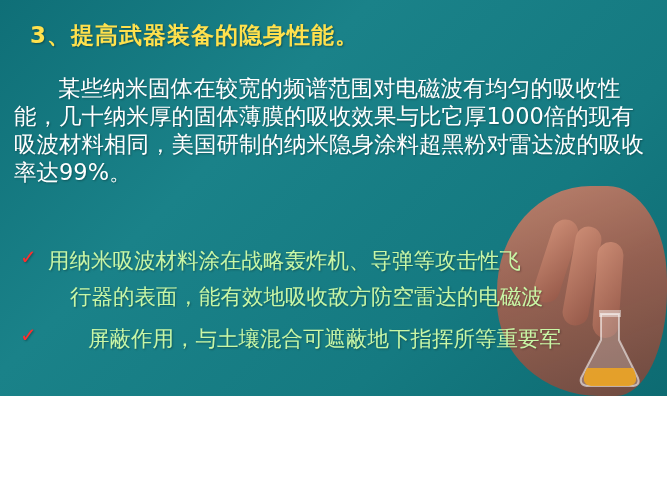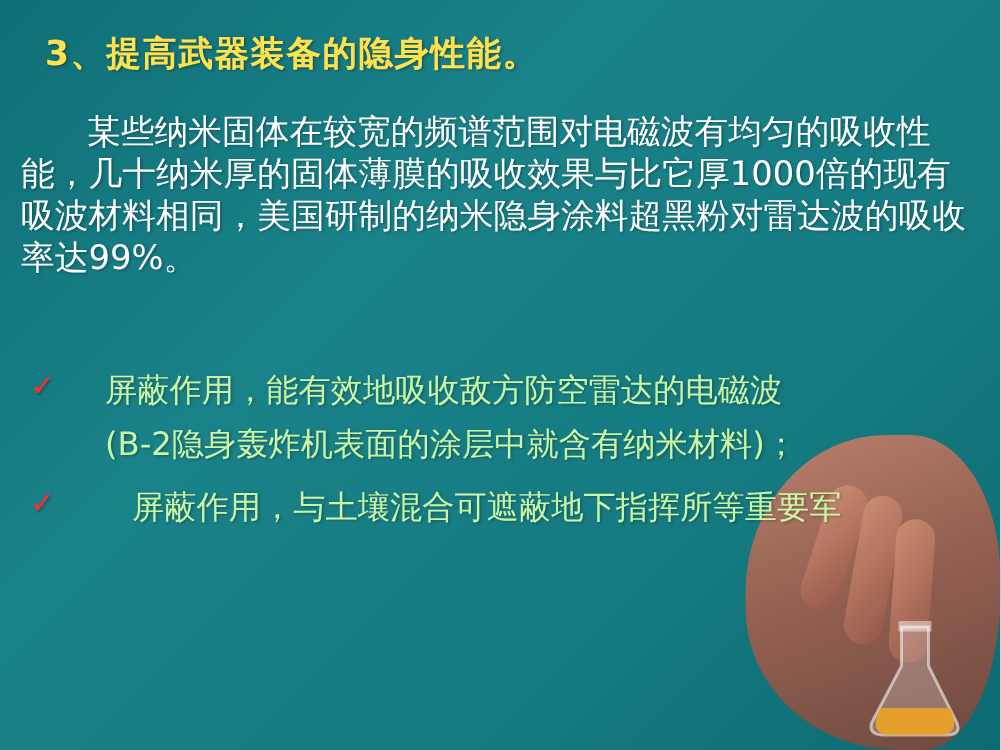--- a/index.html
+++ b/index.html
@@ -8,21 +8,21 @@
   }
   body {
     width: 667px;
     height: 500px;
     overflow: hidden;
     font-family: "DejaVu Sans", sans-serif;
   }
   #slide {
     position: relative;
     width: 667px;
-    height: 500px;
+    height: 396px;
     background: #1a7a80;
     background: linear-gradient(135deg, #0f6f77 0%, #1a8289 35%, #157a81 70%, #0d6b72 100%);
     overflow: hidden;
   }
   
   #photo {
     position: absolute;
     right: 0;
     bottom: 0;
     width: 200px;
@@ -145,22 +145,22 @@
   <div id="content">
 
     <div class="heading">3、提高武器装备的隐身性能。</div>
 
     <div class="para">某些纳米固体在较宽的频谱范围对电磁波有均匀的吸收性能，几十纳米厚的固体薄膜的吸收效果与比它厚1000倍的现有吸波材料相同，美国研制的纳米隐身涂料超黑粉对雷达波的吸收率达99%。</div>
 
     <div class="bullets">
 
       <div class="bullet b1">
         <span class="tick">✓</span>
-        <span class="line2">屏蔽作用，能有效地吸收敌方防空雷达的电磁波</span>
-        <span class="line3">(B-2隐身轰炸机表面的涂层中就含有纳米材料)；</span>
+        <span class="line1">用纳米吸波材料涂在战略轰炸机、导弹等攻击性飞</span>
+        <span class="line2">行器的表面，能有效地吸收敌方防空雷达的电磁波</span>
       </div>
 
       <div class="bullet b2">
         <span class="tick">✓</span>
         <span class="line2">屏蔽作用，与土壤混合可遮蔽地下指挥所等重要军</span>
       </div>
 
     </div>
   </div>
 </div>

